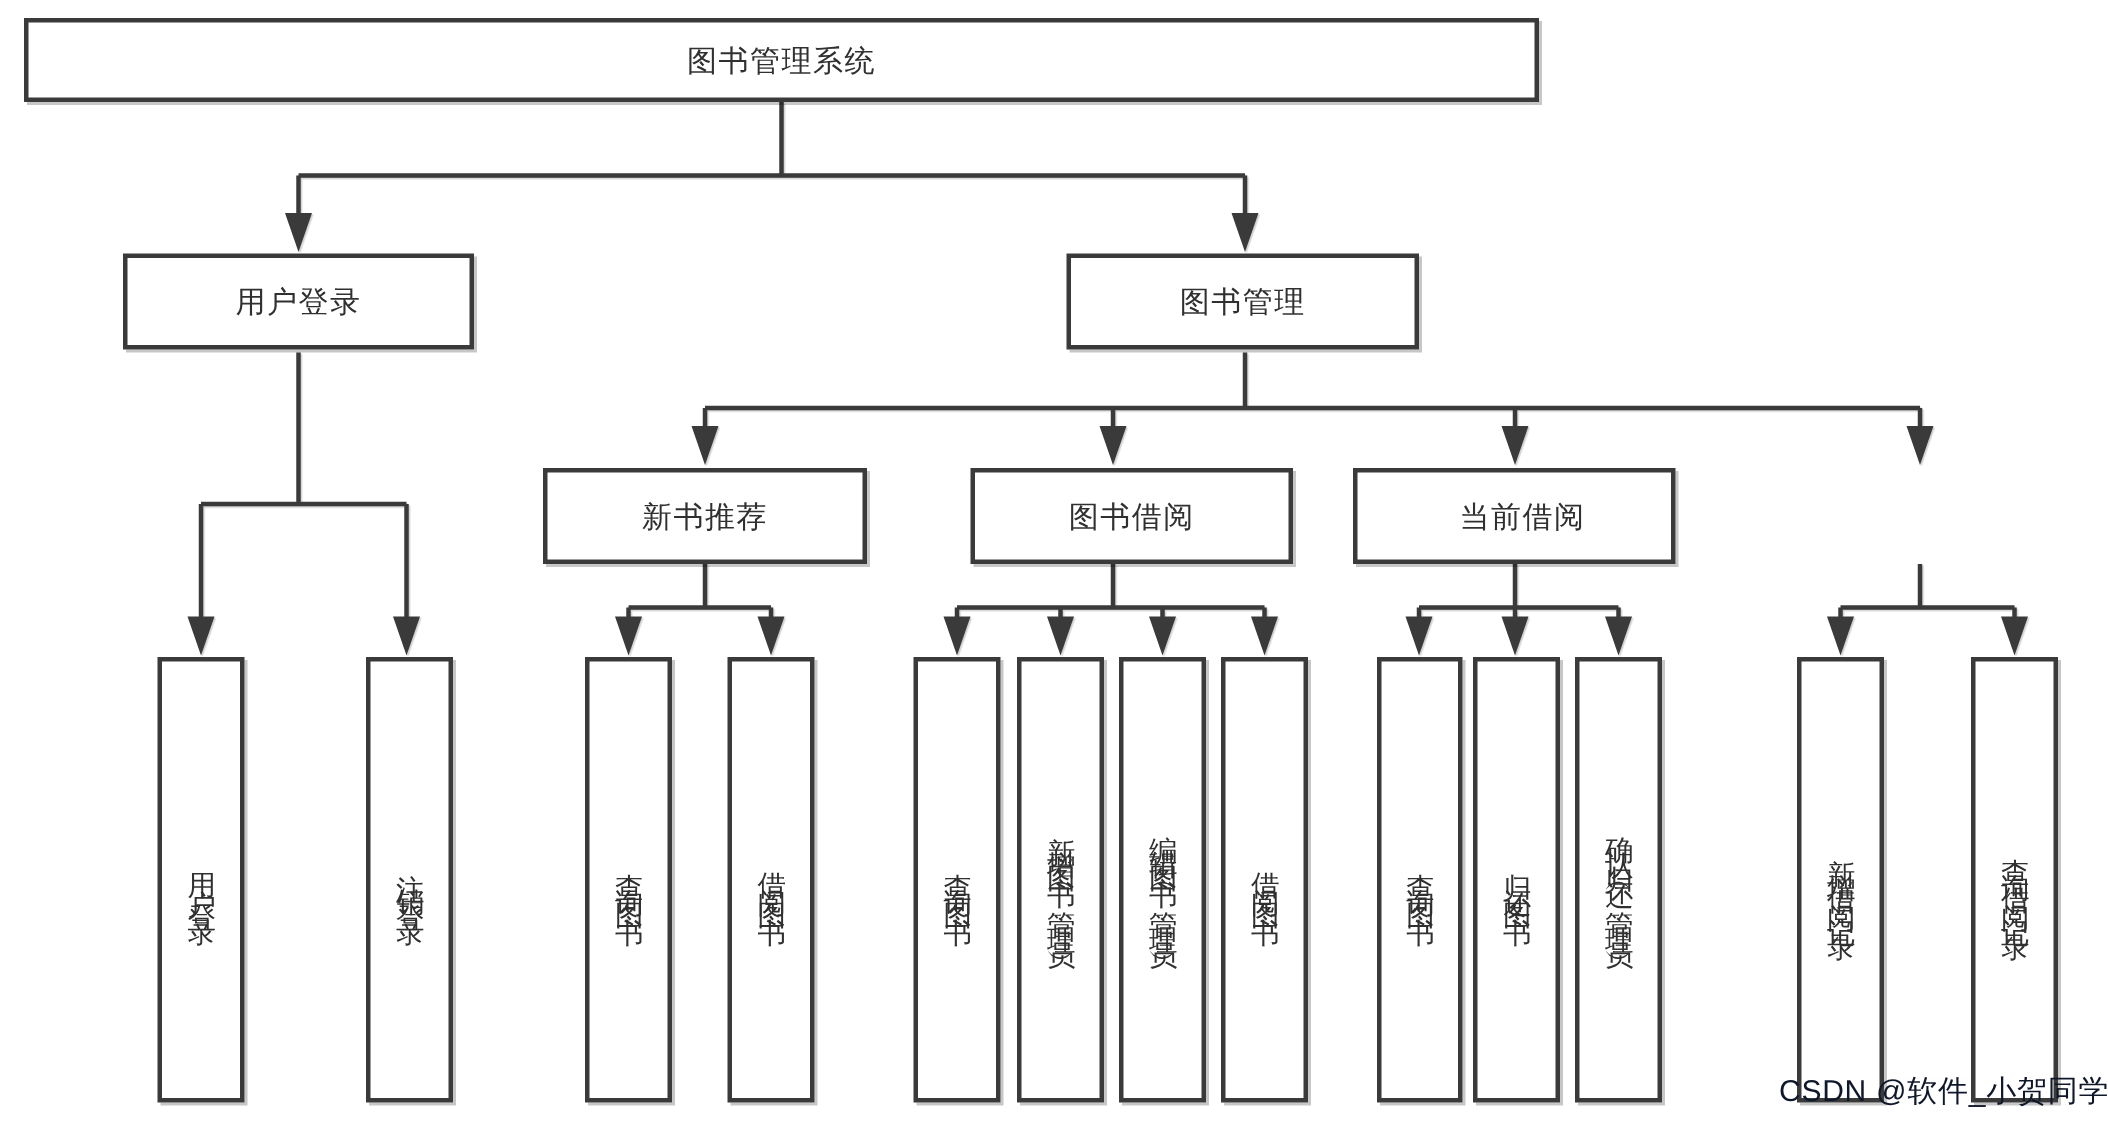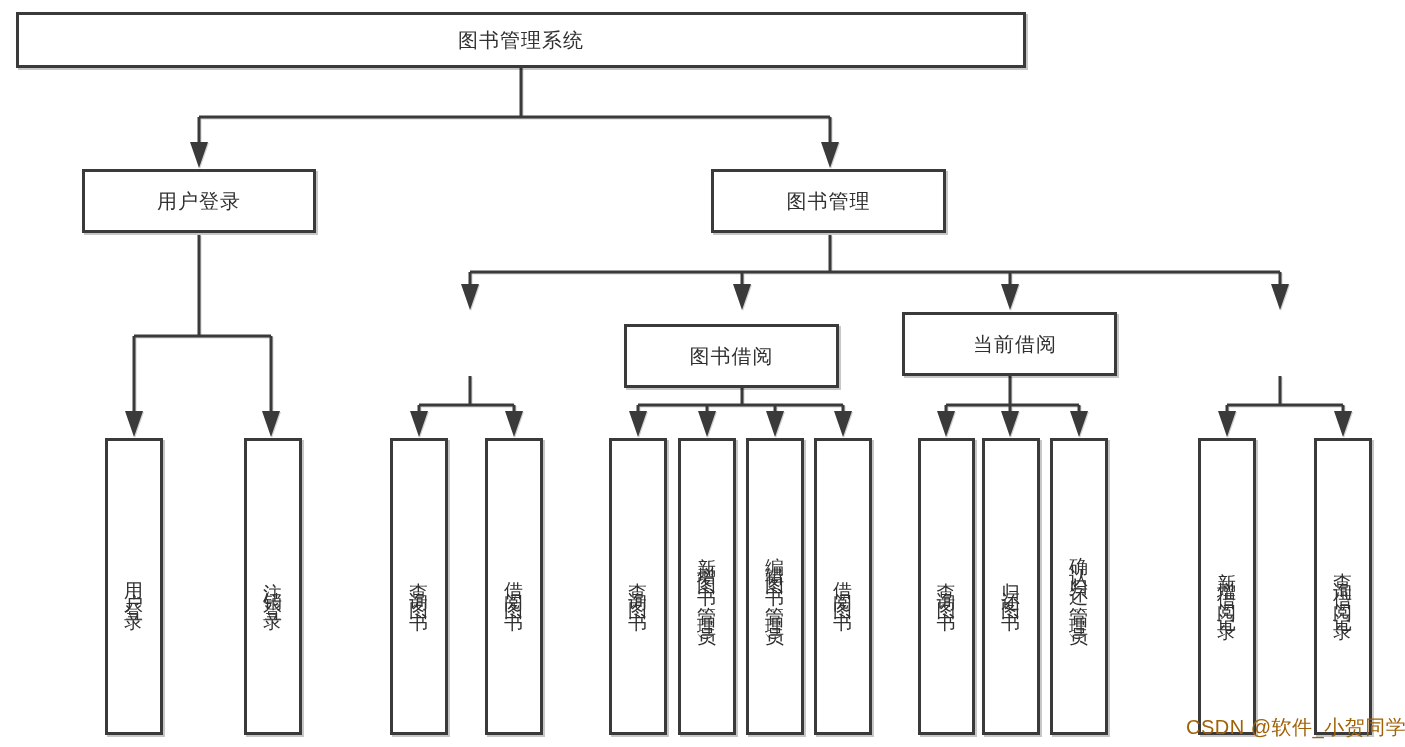--- a/index.html
+++ b/index.html
@@ -10,21 +10,21 @@
     border:3px solid #3a3a3a;box-shadow:2px 2px 0 rgba(0,0,0,0.22);
     display:grid;place-items:center;color:#303030;font-size:20px;
     letter-spacing:1px;white-space:nowrap;
   }
   .leaf span{
     writing-mode:vertical-rl;text-orientation:mixed;
     font-size:19px;letter-spacing:10px;line-height:1;color:#303030;
   }
   .watermark{
     position:absolute;left:1186px;top:714px;width:220px;
-    font-size:20px;color:#a16207;letter-spacing:0.5px;white-space:nowrap;z-index:5;
+    font-size:20px;color:#0f172a;letter-spacing:0.5px;white-space:nowrap;z-index:5;
   }
 </style>
 </head>
 <body>
 
 <div class="canvas">
 
   <svg class="wires" viewBox="0 0 1405 747" xmlns="http://www.w3.org/2000/svg" aria-hidden="true">
     <g stroke="#3a3a3a" stroke-width="3" fill="none">
 
@@ -69,21 +69,24 @@
     <span>图书管理系统</span>
   </div>
 
   <div class="box" style="left:82px;top:169px;width:234px;height:64px;">
     <span>用户登录</span>
   </div>
   <div class="box" style="left:711px;top:169px;width:235px;height:64px;">
     <span>图书管理</span>
   </div>
 
-  <div class="box" style="left:624px;top:312px;width:215px;height:64px;margin-top:12px;">
+  <div class="box" style="left:362px;top:312px;width:216px;height:64px;">
+    <span>新书推荐</span>
+  </div>
+  <div class="box" style="left:647px;top:312px;width:215px;height:64px;">
     <span>图书借阅</span>
   </div>
   <div class="box" style="left:902px;top:312px;width:215px;height:64px;padding-left:11px;">
     <span>当前借阅</span>
   </div>
 
   <div class="box leaf" style="left:105px;top:438px;width:58px;height:297px;">
     <span>用户登录</span>
   </div>
   <div class="box leaf" style="left:244px;top:438px;width:58px;height:297px;">

